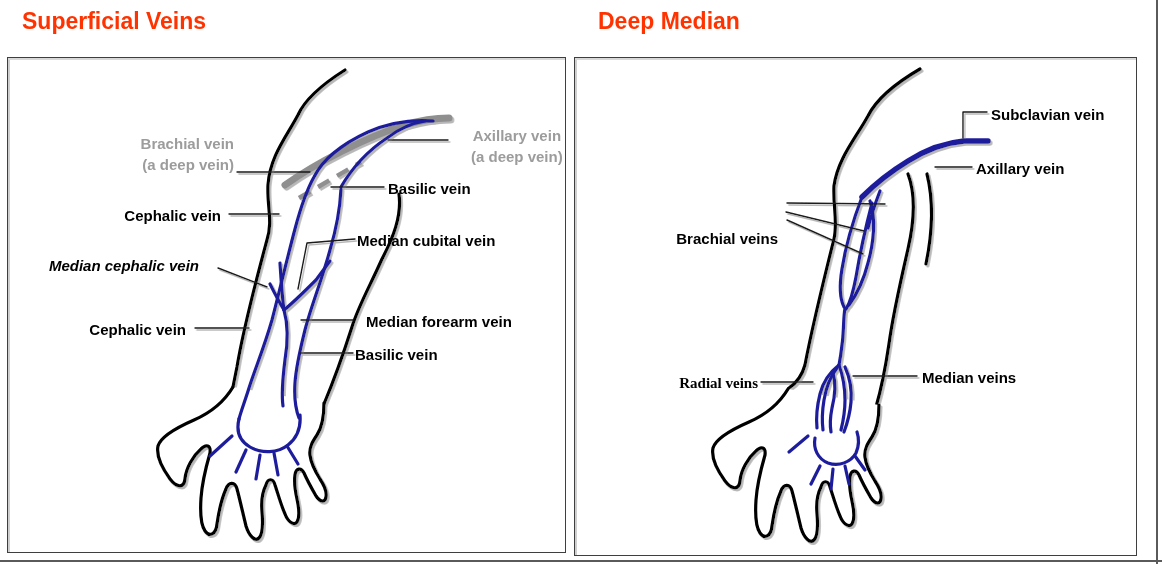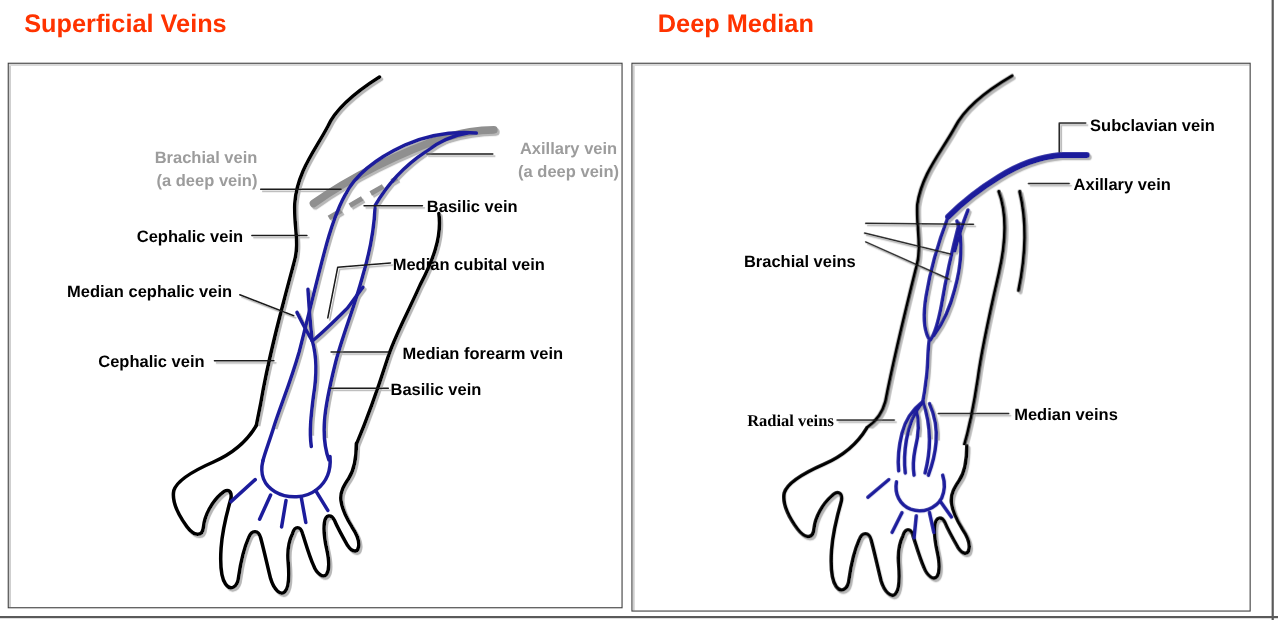--- a/index.html
+++ b/index.html
@@ -87,21 +87,21 @@
     <span>Brachial vein</span>
     <span>(a deep vein)</span>
   </div>
   <div class="lbl gray c" style="left:447px;top:67px;">
     <span>Axillary vein</span>
     <span>(a deep vein)</span>
   </div>
   <div class="lbl" style="left:380px;top:120px;">Basilic vein</div>
   <div class="lbl r" style="right:344px;top:147px;">Cephalic vein</div>
   <div class="lbl" style="left:349px;top:172px;">Median cubital vein</div>
-  <div class="lbl r" style="right:354px;top:197px;">Median cephalic vein</div>
+  <div class="lbl r" style="right:366px;top:197px;font-style:italic;">Median cephalic vein</div>
   <div class="lbl r" style="right:379px;top:261px;">Cephalic vein</div>
   <div class="lbl" style="left:358px;top:253px;">Median forearm vein</div>
   <div class="lbl" style="left:347px;top:286px;">Basilic vein</div>
 </div>
 
 <div class="panel" style="left:574px;top:57px;width:561px;height:497px;">
   <svg width="561" height="497" viewBox="0 0 561 497">
     <defs>
       <filter id="sh2" x="-20%" y="-20%" width="140%" height="140%">
         <feDropShadow dx="1.8" dy="2" stdDeviation="0" flood-color="#b8b8b8"></feDropShadow>

